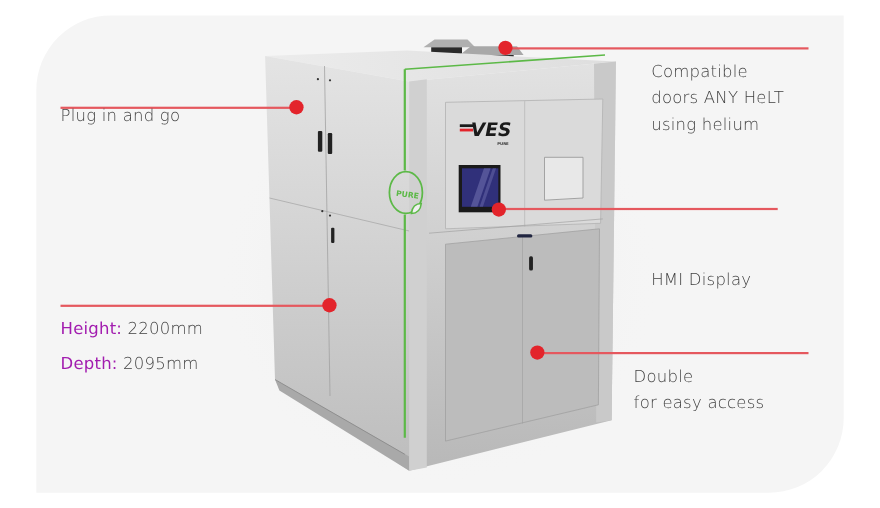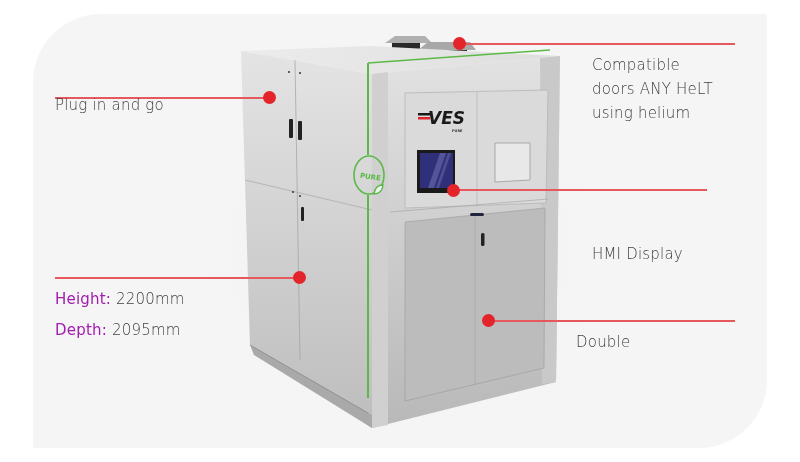--- a/index.html
+++ b/index.html
@@ -131,13 +131,14 @@
 <div class="dot" style="left:293px; top:271px;"></div>
 <div class="label" style="left:55px; top:284px;">
   <span class="spec-line"><b>Height:</b> <span>2200mm</span></span>
   <span class="spec-line"><b>Depth:</b> <span>2095mm</span></span>
 </div>
 
 <div class="leader" style="left:490px; top:320px; width:245px;"></div>
 <div class="dot" style="left:482px; top:314px;"></div>
 <div class="label" style="left:576px; top:330px;">
   <span class="spec-line" style="line-height:24px">Double</span>
+  <span class="spec-line" style="line-height:24px">for easy access</span>
 </div>
 
 </body></html>

